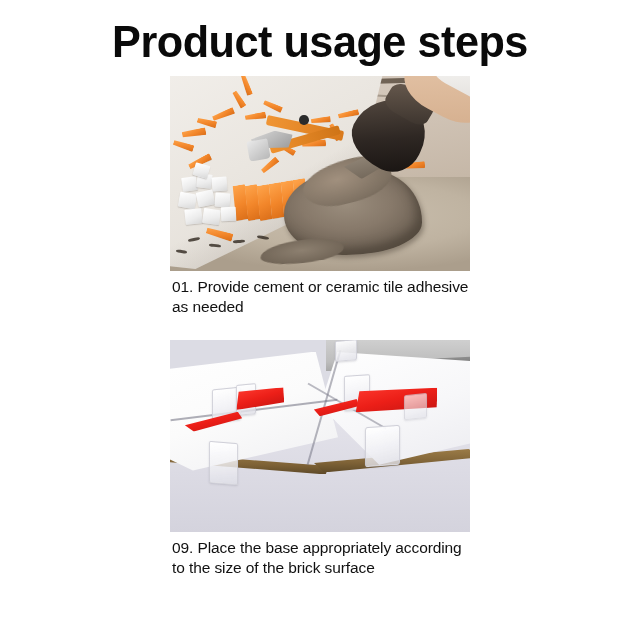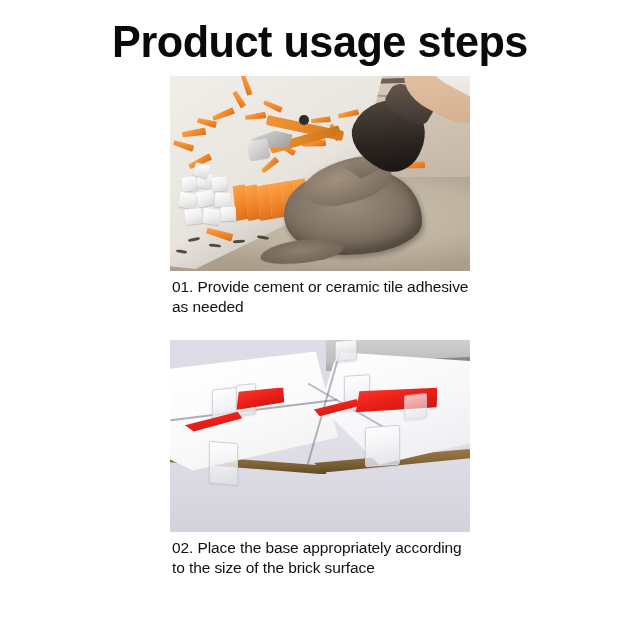--- a/index.html
+++ b/index.html
@@ -384,14 +384,14 @@
     <div class="cclip" style="left:58%; top:18%; width:8%; height:17%; transform:skewY(-4deg); border-radius:2px;"></div>
     <div class="rwedge" style="left:48%; top:30%; width:15%; height:10%; clip-path:polygon(0% 66%,94% 0%,100% 36%,14% 100%); transform:rotate(3deg);"></div>
     <div class="rwedge" style="left:62%; top:24%; width:27%; height:14%; clip-path:polygon(4% 22%,100% 4%,100% 76%,0% 100%); transform:rotate(1deg);"></div>
 
     <div class="cclip" style="left:55%; top:0%; width:6.5%; height:10%; border-radius:2px; transform:skewY(-5deg);"></div>
     <div class="cclip" style="left:13%; top:53%; width:9%; height:21%; border-radius:2px; transform:skewY(5deg);"></div>
     <div class="cclip" style="left:65%; top:45%; width:11%; height:20%; border-radius:3px; transform:skewY(-4deg);"></div>
     <div class="cclip" style="left:78%; top:28%; width:7%; height:12%; border-radius:2px; transform:skewY(-6deg); opacity:.75;"></div>
   </div>
 
-  <div class="caption">02. Place the base appropriately according to the size of the brick surface</div>
+  <div class="caption">09. Place the base appropriately according to the size of the brick surface</div>
 </div>
 
 </body></html>

